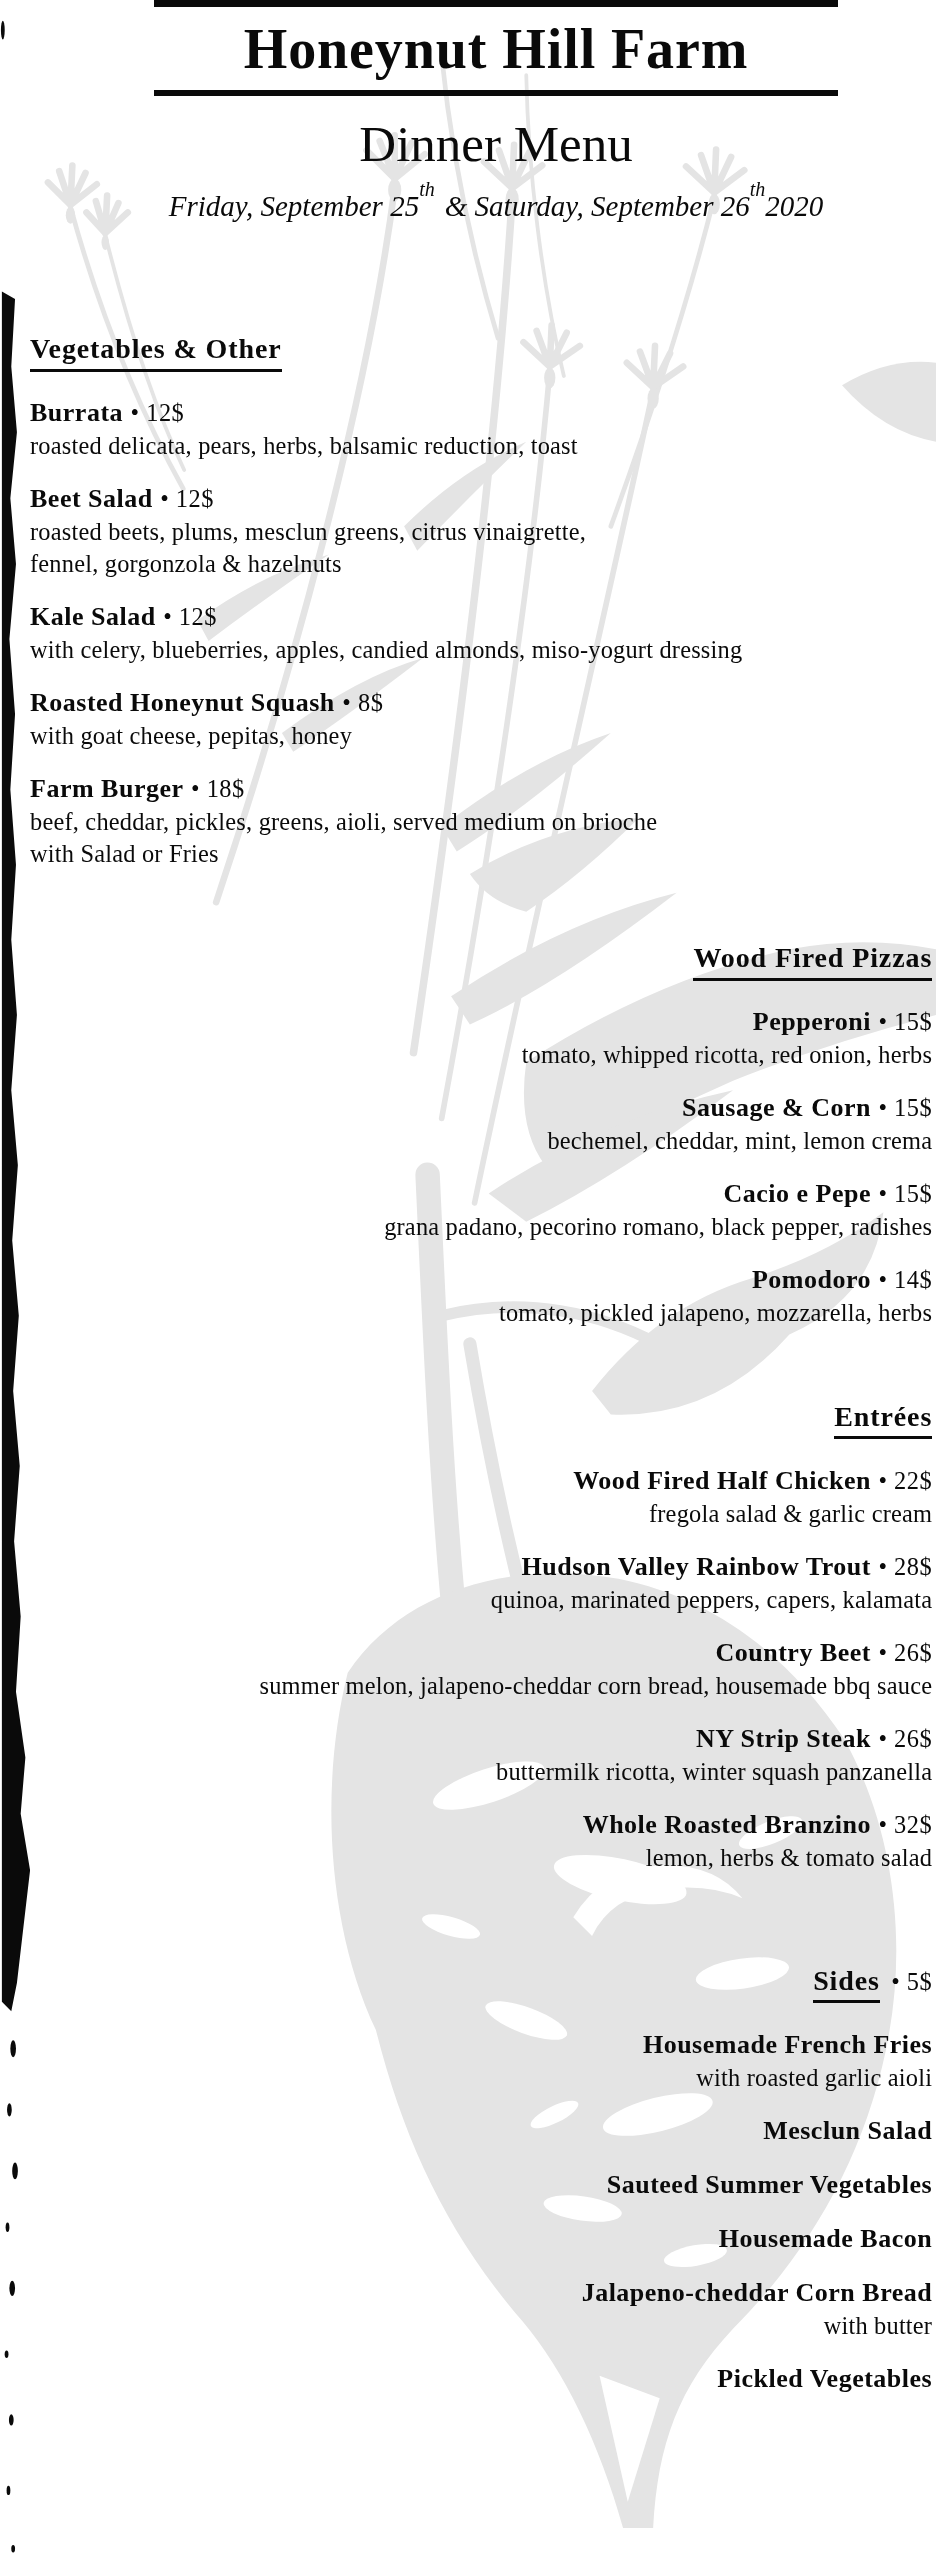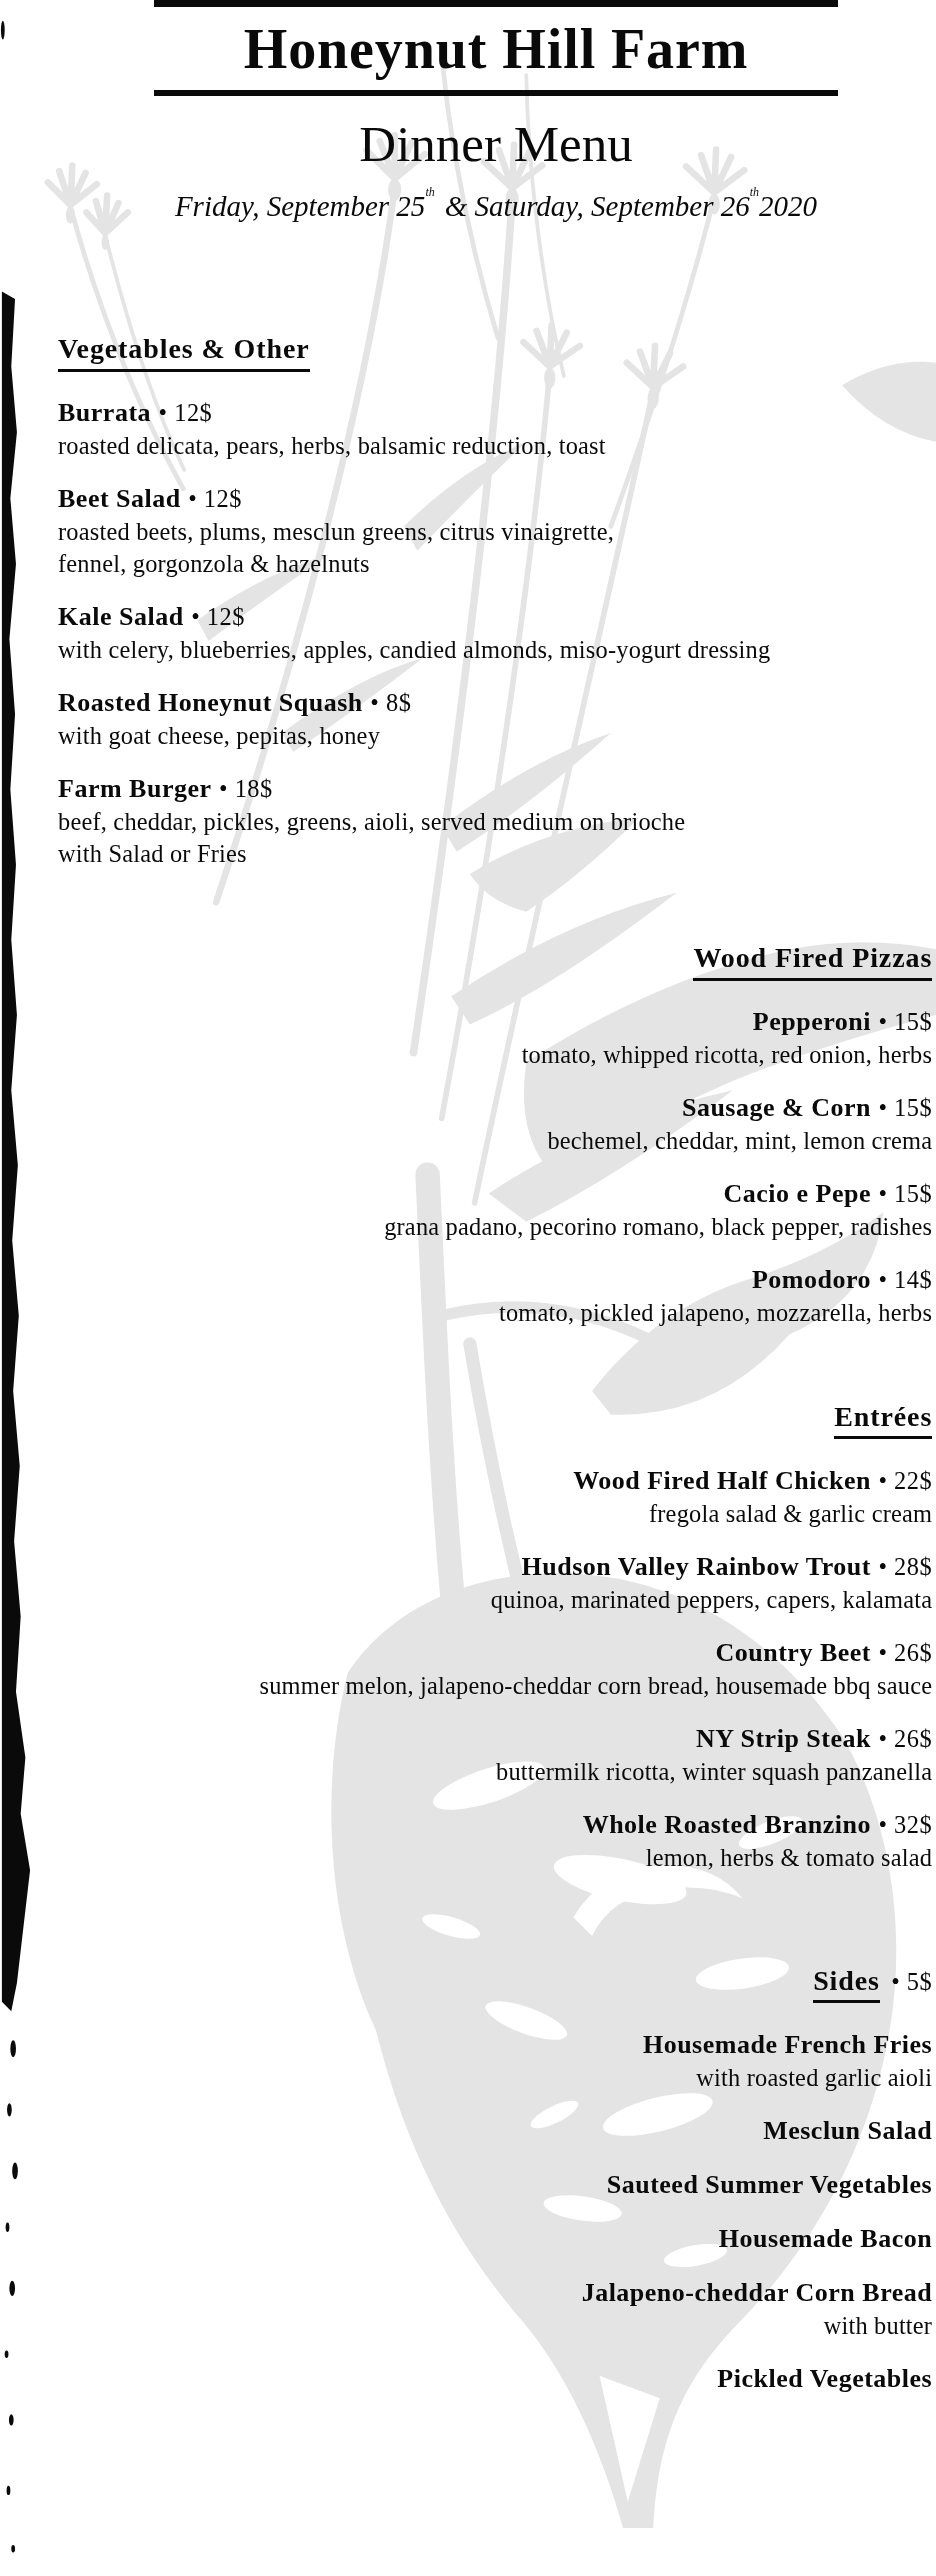--- a/index.html
+++ b/index.html
@@ -17,25 +17,25 @@
 
   
   .header { margin-left:55px; width:882px; text-align:center; }
   .rule { width:684px; height:6.6px; background:var(--ink); margin:0 auto; }
   .page-title {
     font-size:56px; font-weight:bold; line-height:1.25; margin:7.5px 0 5.6px;
     letter-spacing:0.9px;
   }
   .subtitle { font-size:51px; font-weight:normal; line-height:1; margin-top:22.6px; }
   .date-line { font-size:29px; font-style:italic; line-height:1; margin-top:22.6px; white-space:nowrap; }
-  .date-line sup { font-size:12px; position:relative; top:-10.3px; line-height:0;margin-top:14px; }
+  .date-line sup { font-size:20px; position:relative; top:-10.3px; line-height:0;margin-top:14px; }
   .date-line .sp-after { margin-right:2.8px; }
 
   
-  .menu { padding-left:58px; padding-right:3.8px; margin-top:111px; }
+  .menu { padding-left:30px; padding-right:3.8px; margin-top:111px; }
   .section + .section { margin-top:71px;text-align:right; }
   .section-sides { margin-top:90px !important; }
   .section-heading { font-size:28px; font-weight:bold; letter-spacing:0.9px; line-height:1.2; margin:0 0 24.4px 0; }
   .section-heading .u { display:inline-block; border-bottom:3.8px solid var(--ink); padding-bottom:2.8px; }
   .heading-price { font-weight:normal; font-size:24.4px; letter-spacing:0.5px; margin-left:11.3px; }
   .item { margin-bottom:20px; }
   .item-title { font-size:26px; font-weight:bold; letter-spacing:0.5px; line-height:34px; }
   .item-price { font-weight:normal; font-size:24.4px; letter-spacing:0.5px; margin-left:7.5px; }
   .item-desc { font-size:24.4px; letter-spacing:0.2px; line-height:32px; }
 </style>

